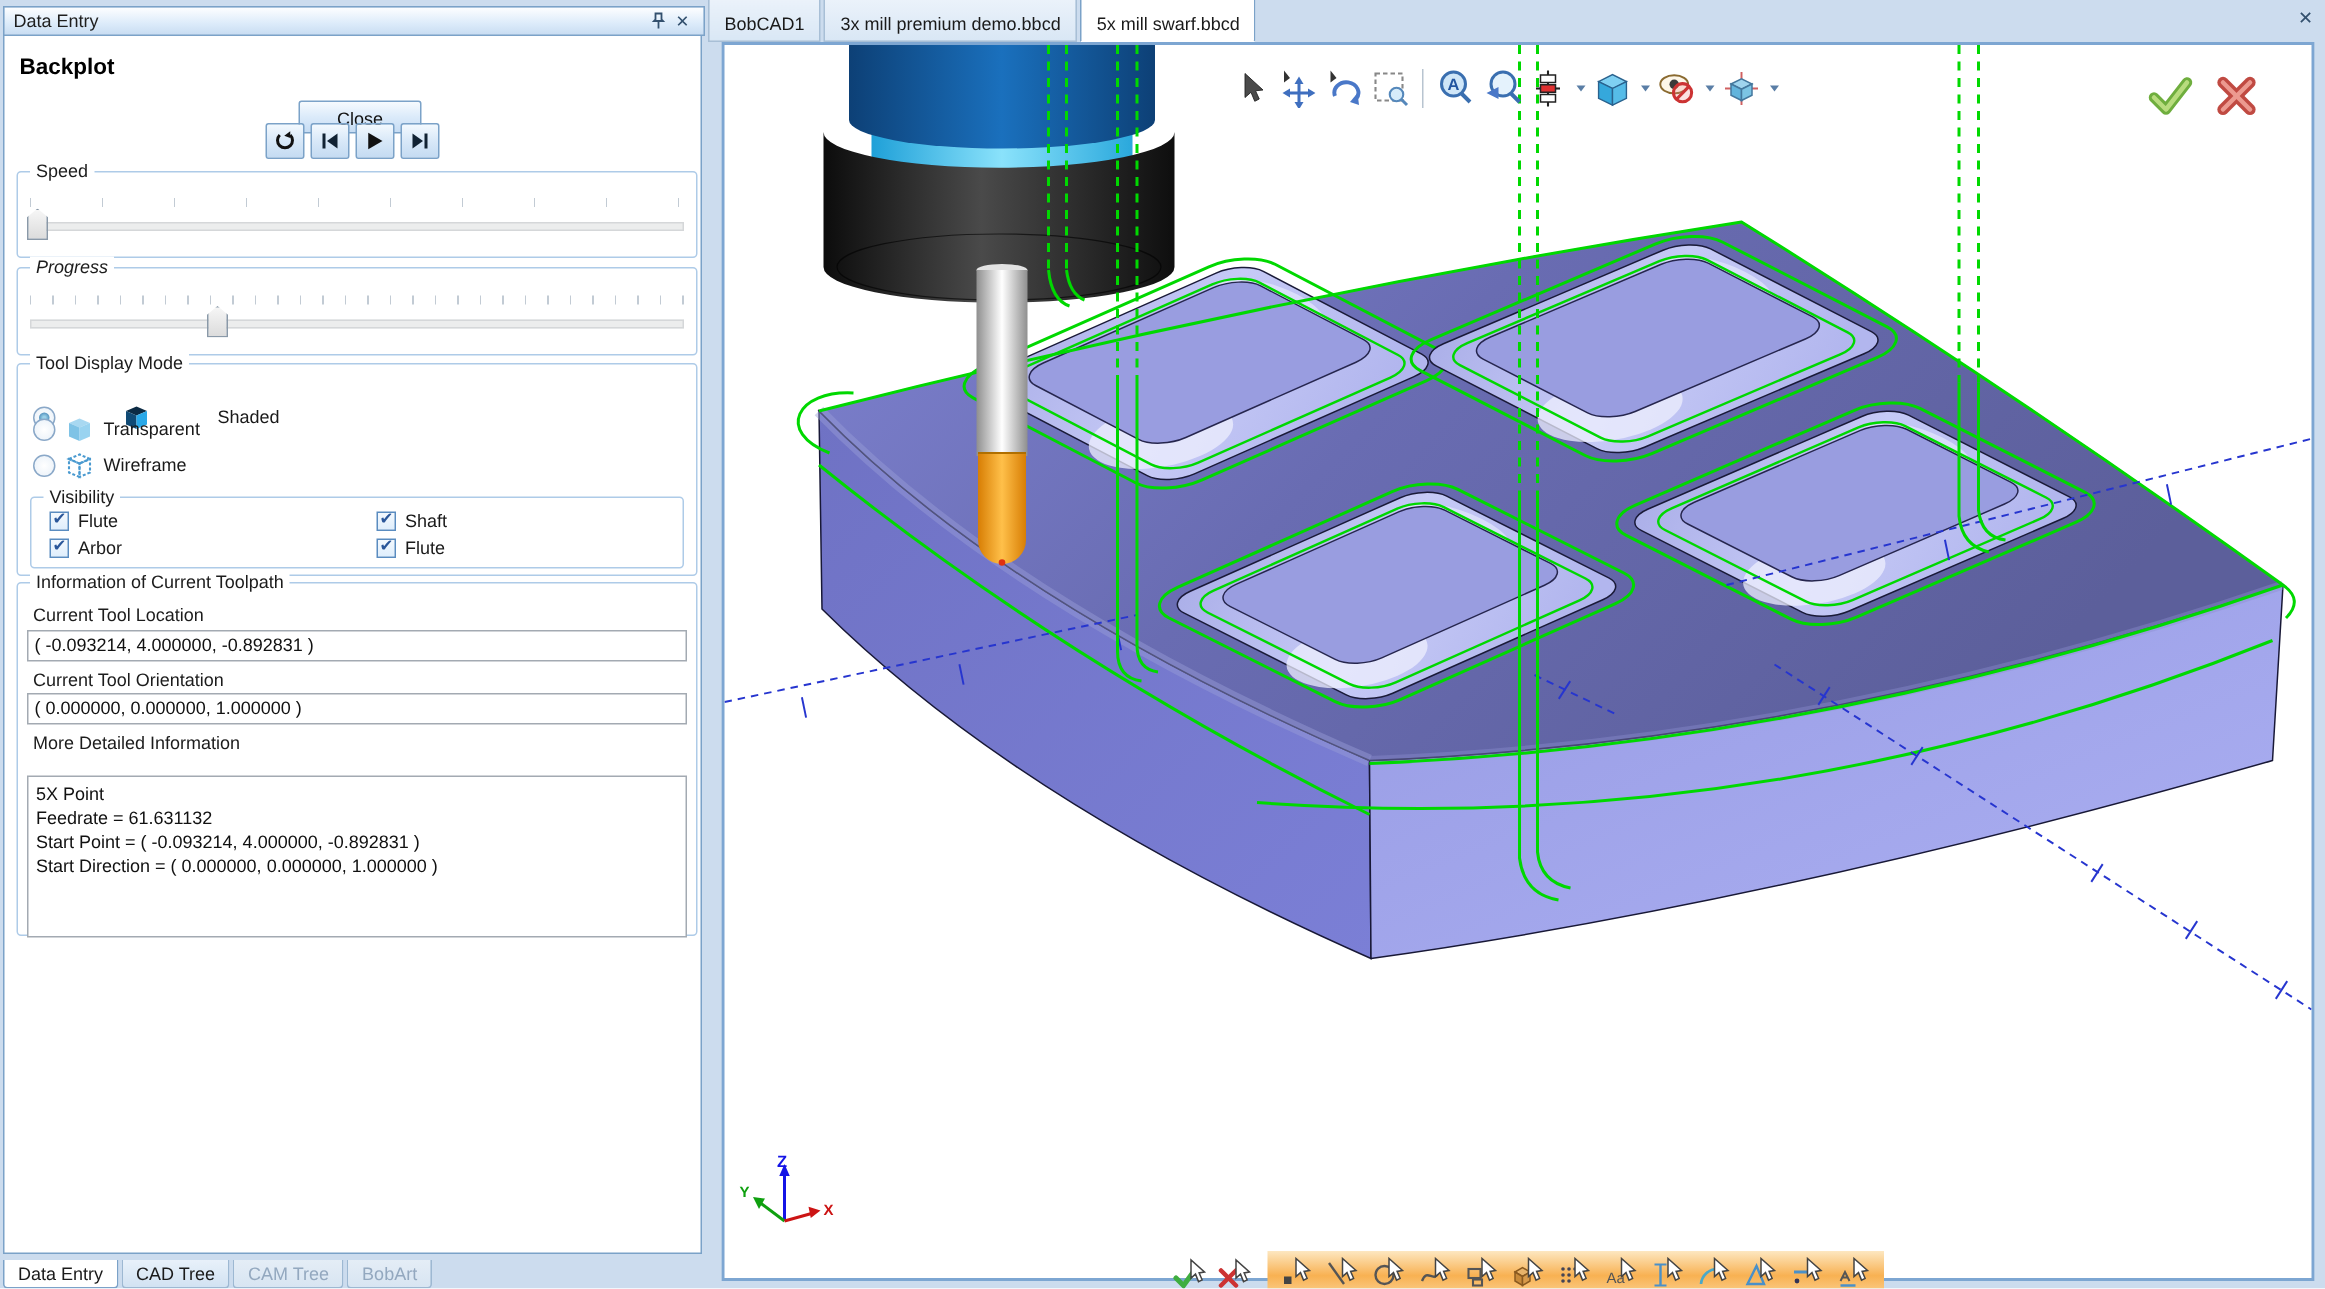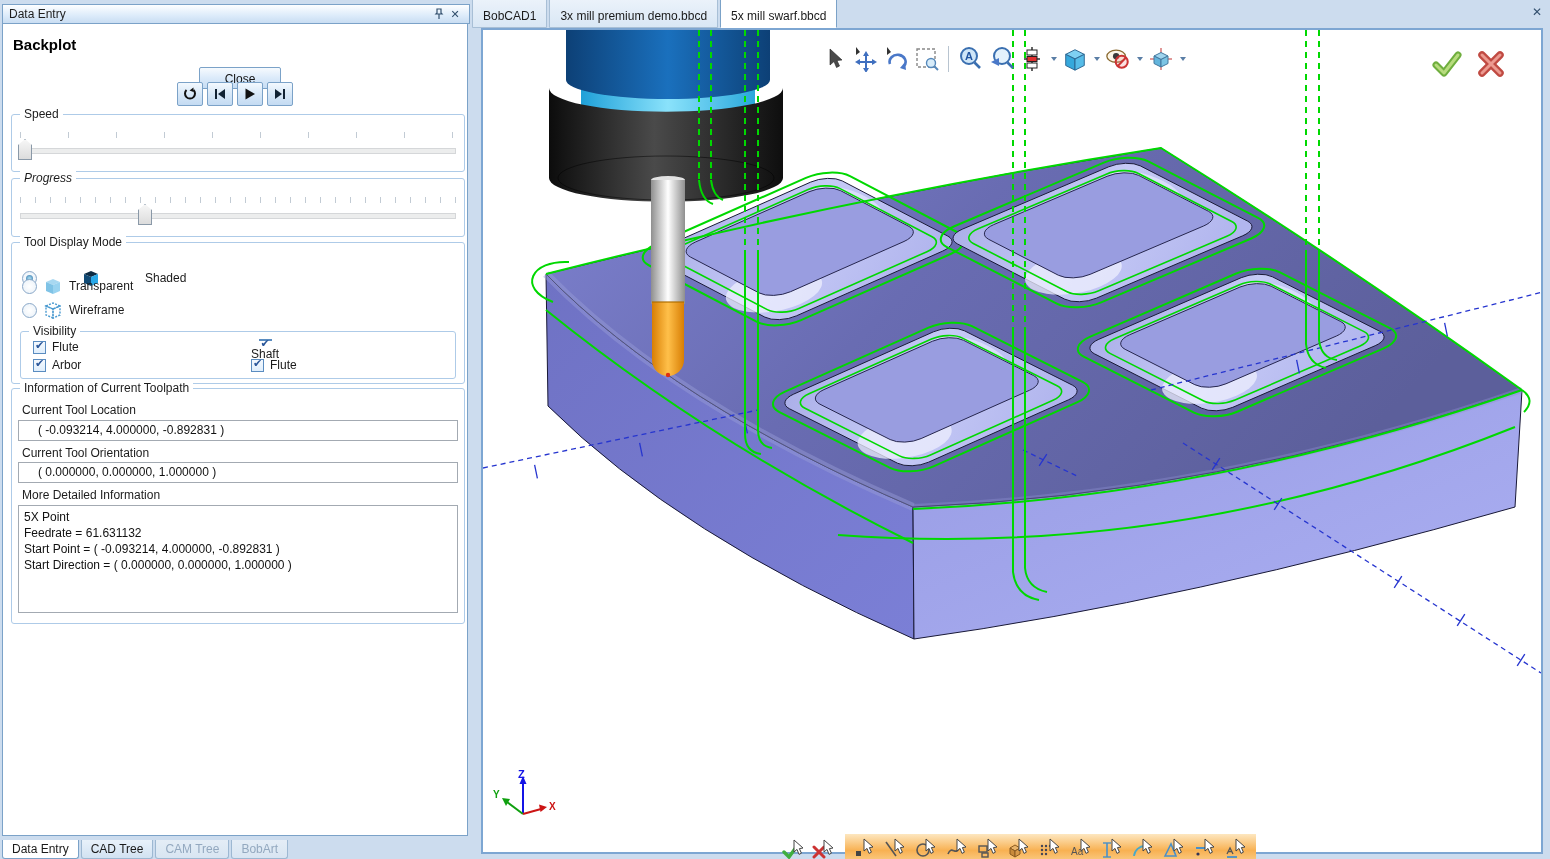--- a/index.html
+++ b/index.html
@@ -43,23 +43,23 @@
     background:radial-gradient(#9ad0e8 20%,#2b6ea5);}
   .cube-ico{width:20px;height:20px;}
   .vis-box{position:absolute;left:8px;right:8px;top:88px;height:46px;border:1px solid #aecbe8;border-radius:3px;}
   .chk-row{position:absolute;display:flex;align-items:center;gap:6px;height:16px;}
   .checkbox{width:13px;height:13px;border:1px solid #5a8cc0;background:linear-gradient(#f4f9fe,#dfeefc);
     position:relative;box-sizing:border-box;}
   .checkbox::after{content:"\2714";position:absolute;left:1px;top:-3px;font-size:11px;color:#2b579a;}
 
   .fld-label{position:absolute;left:10px;color:#1c1c1c;}
   .textbox{position:absolute;left:6px;right:6px;height:19px;background:#fff;border:1px solid #a3aab2;
-    line-height:18px;padding:0 19px;color:#111;white-space:nowrap;overflow:hidden;}
+    line-height:18px;padding:0 4px;color:#111;white-space:nowrap;overflow:hidden;}
   .textarea{position:absolute;left:6px;right:6px;height:100px;background:#fff;border:1px solid #a3aab2;
-    padding:3px 5px;color:#111;line-height:16px;}
+    padding:3px 5px;color:#111;line-height:16px;margin-top:12px;}
 
   .bottom-tabs{position:absolute;left:2px;top:840px;height:19px;display:flex;gap:2px;}
   .btab{padding:2px 9px 3px;border:1px solid #9db8d2;border-top:none;background:linear-gradient(#e8f1fa,#d2e2f2);
     color:#1a1a1a;font-size:12px;border-radius:0 0 3px 3px;}
   .btab.active{background:#fff;border-color:#7ba2c8;}
   .btab.disabled{color:#93a8bf;background:linear-gradient(#e4edf6,#d8e5f2);}
 
   
   .doc-tabs{position:absolute;left:472px;top:3px;right:0;height:25px;display:flex;align-items:flex-end;}
   .dtab{padding:14px 10px 4px;border:1px solid #a8bfd6;background:linear-gradient(#eef4fb,#d9e7f5);
@@ -180,21 +180,21 @@
         <div class="vis-box">
           <span class="gb-label">Visibility</span>
           <div class="chk-row" style="left:12px;top:7px;">
             <span class="checkbox"></span>
             <span>Flute</span>
           </div>
           <div class="chk-row" style="left:12px;top:25px;">
             <span class="checkbox"></span>
             <span>Arbor</span>
           </div>
-          <div class="chk-row" style="left:230px;top:7px;flex-direction:column;">
+          <div class="chk-row" style="left:230px;top:7px;">
             <span class="checkbox"></span>
             <span>Shaft</span>
           </div>
           <div class="chk-row" style="left:230px;top:25px;">
             <span class="checkbox"></span>
             <span>Flute</span>
           </div>
         </div>
       </div>
 

